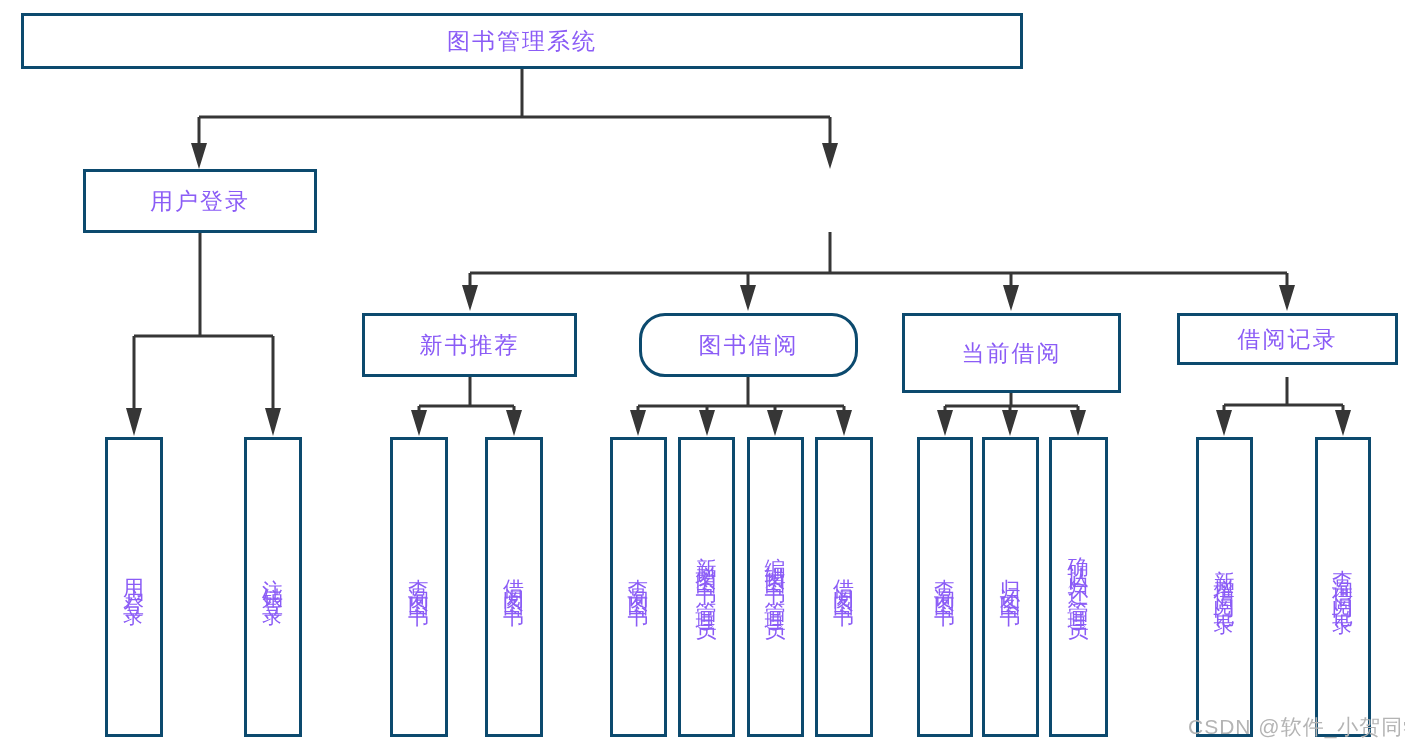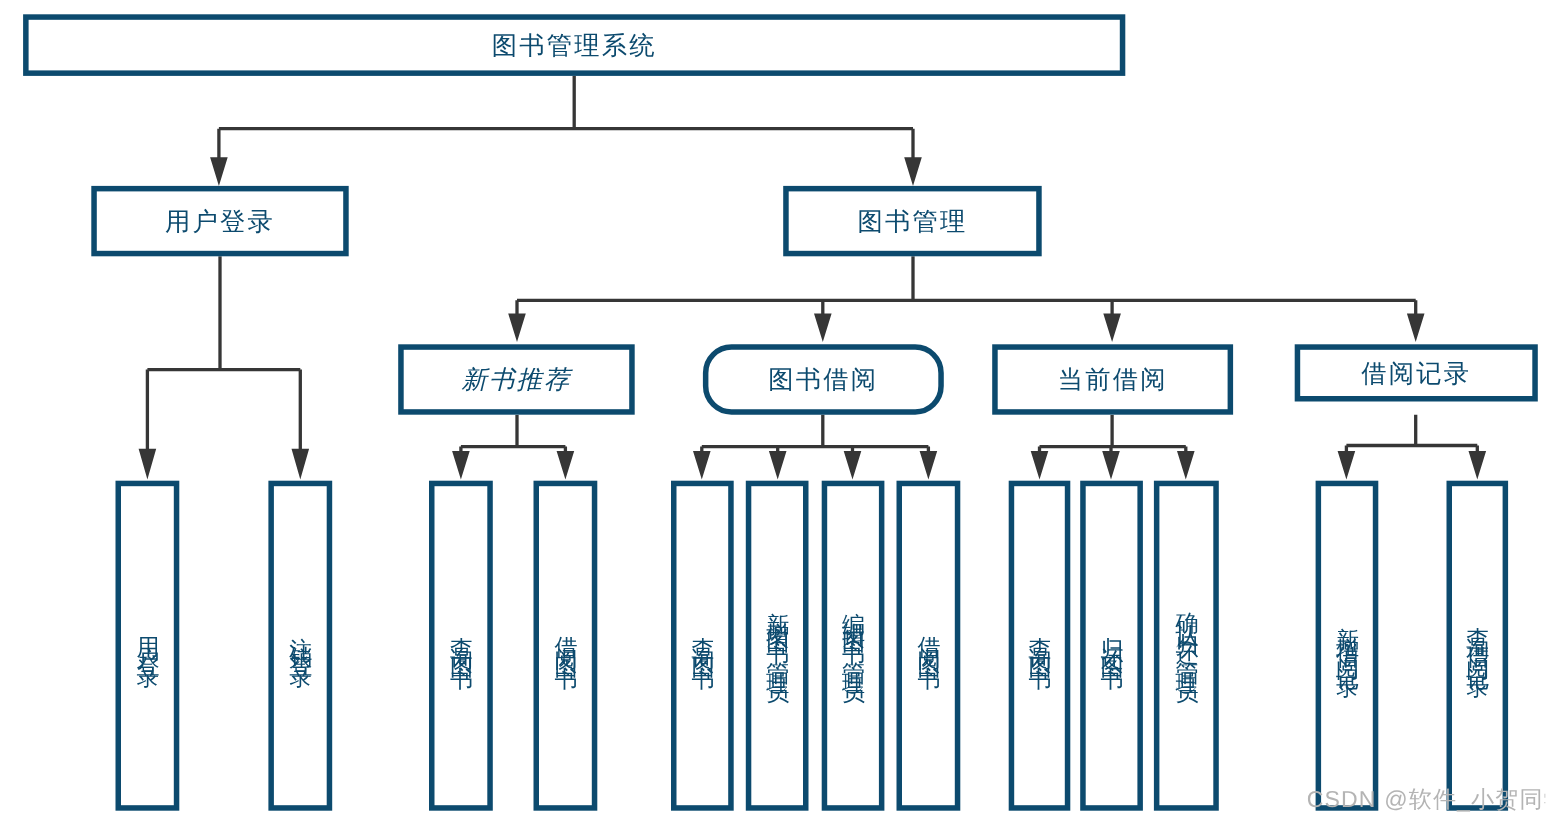--- a/index.html
+++ b/index.html
@@ -13,26 +13,26 @@
   }
   .connectors {
     position: absolute;
     left: 0; top: 0;
     width: 1405px; height: 747px;
     z-index: 1;
   }
   .box {
     position: absolute;
     box-sizing: border-box;
-    border: 5px solid #0c4a6e;
+    border: 3px solid #0c4a6e;
     background: #ffffff;
     display: flex;
     align-items: center;
     justify-content: center;
-    color: #0c4a6e;
+    color: #8b5cf6;
     z-index: 2;
   }
   .hbox {
     font-size: 23px;
     letter-spacing: 2px;
     white-space: nowrap;
   }
   .vbox {
     writing-mode: vertical-lr;
     text-orientation: mixed;
@@ -75,25 +75,24 @@
       M630 410 L646 410 L638 436 Z  M699 410 L715 410 L707 436 Z
       M767 410 L783 410 L775 436 Z  M836 410 L852 410 L844 436 Z
       M937 410 L953 410 L945 436 Z  M1002 410 L1018 410 L1010 436 Z
       M1070 410 L1086 410 L1078 436 Z
       M1216 410 L1232 410 L1224 436 Z  M1335 410 L1351 410 L1343 436 Z"></path>
   </svg>
 
   <div class="box hbox" style="left:21px; top:13px; width:1002px; height:56px;">图书管理系统</div>
 
   <div class="box hbox" style="left:83px; top:169px; width:234px; height:64px;">用户登录</div>
-  <div class="box hbox" style="left:712px; top:169px; width:235px; height:64px;">图书管理</div>
 
-  <div class="box hbox" style="left:362px; top:313px; width:215px; height:64px;font-style:italic;">新书推荐</div>
+  <div class="box hbox" style="left:362px; top:313px; width:215px; height:64px;">新书推荐</div>
   <div class="box hbox" style="left:639px; top:313px; width:219px; height:64px;border-radius:26px;">图书借阅</div>
-  <div class="box hbox" style="left:902px; top:313px; width:219px; height:64px;">当前借阅</div>
+  <div class="box hbox" style="left:902px; top:313px; width:219px; height:80px;">当前借阅</div>
   <div class="box hbox" style="left:1177px; top:313px; width:221px; height:52px;">借阅记录</div>
 
   <div class="box vbox" style="left:105px; top:437px; width:58px; height:300px;">用户登录</div>
   <div class="box vbox" style="left:244px; top:437px; width:58px; height:300px;">注销登录</div>
 
   <div class="box vbox" style="left:390px; top:437px; width:58px; height:300px;">查询图书</div>
   <div class="box vbox" style="left:485px; top:437px; width:58px; height:300px;">借阅图书</div>
 
   <div class="box vbox" style="left:610px; top:437px; width:57px; height:300px;">查询图书</div>
   <div class="box vbox" style="left:678px; top:437px; width:57px; height:300px;">新增图书（管理员）</div>

